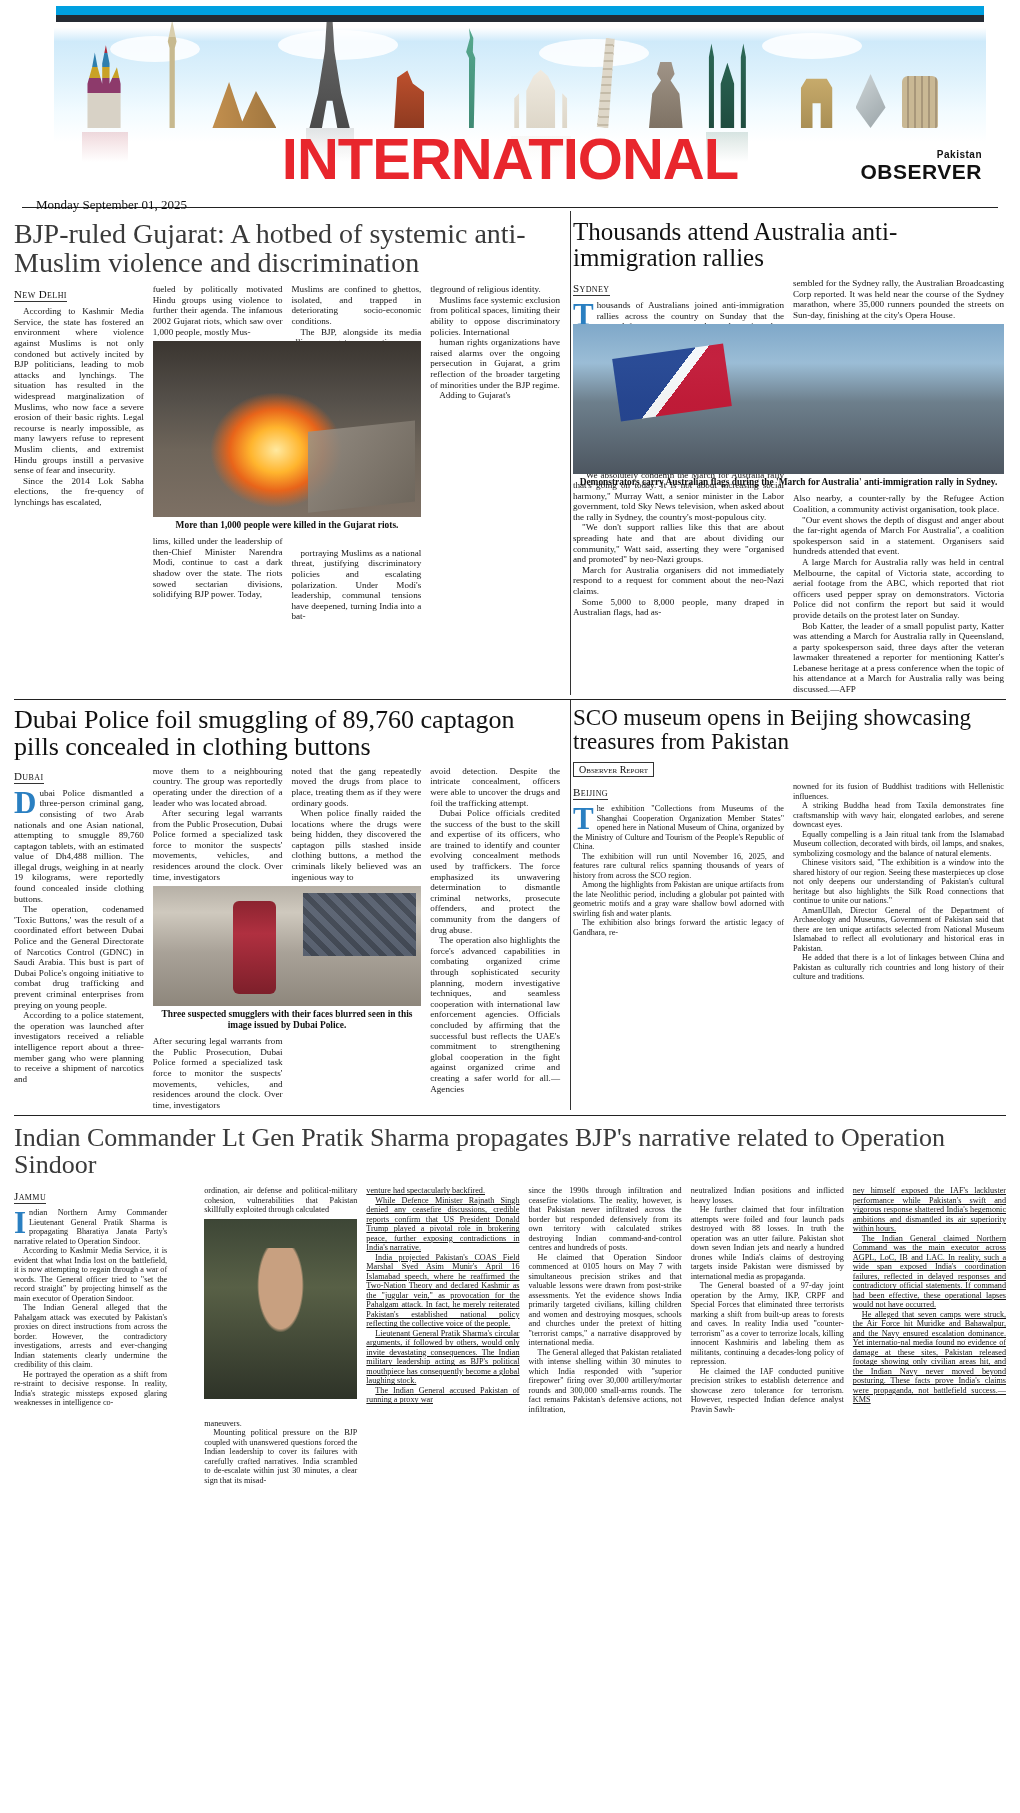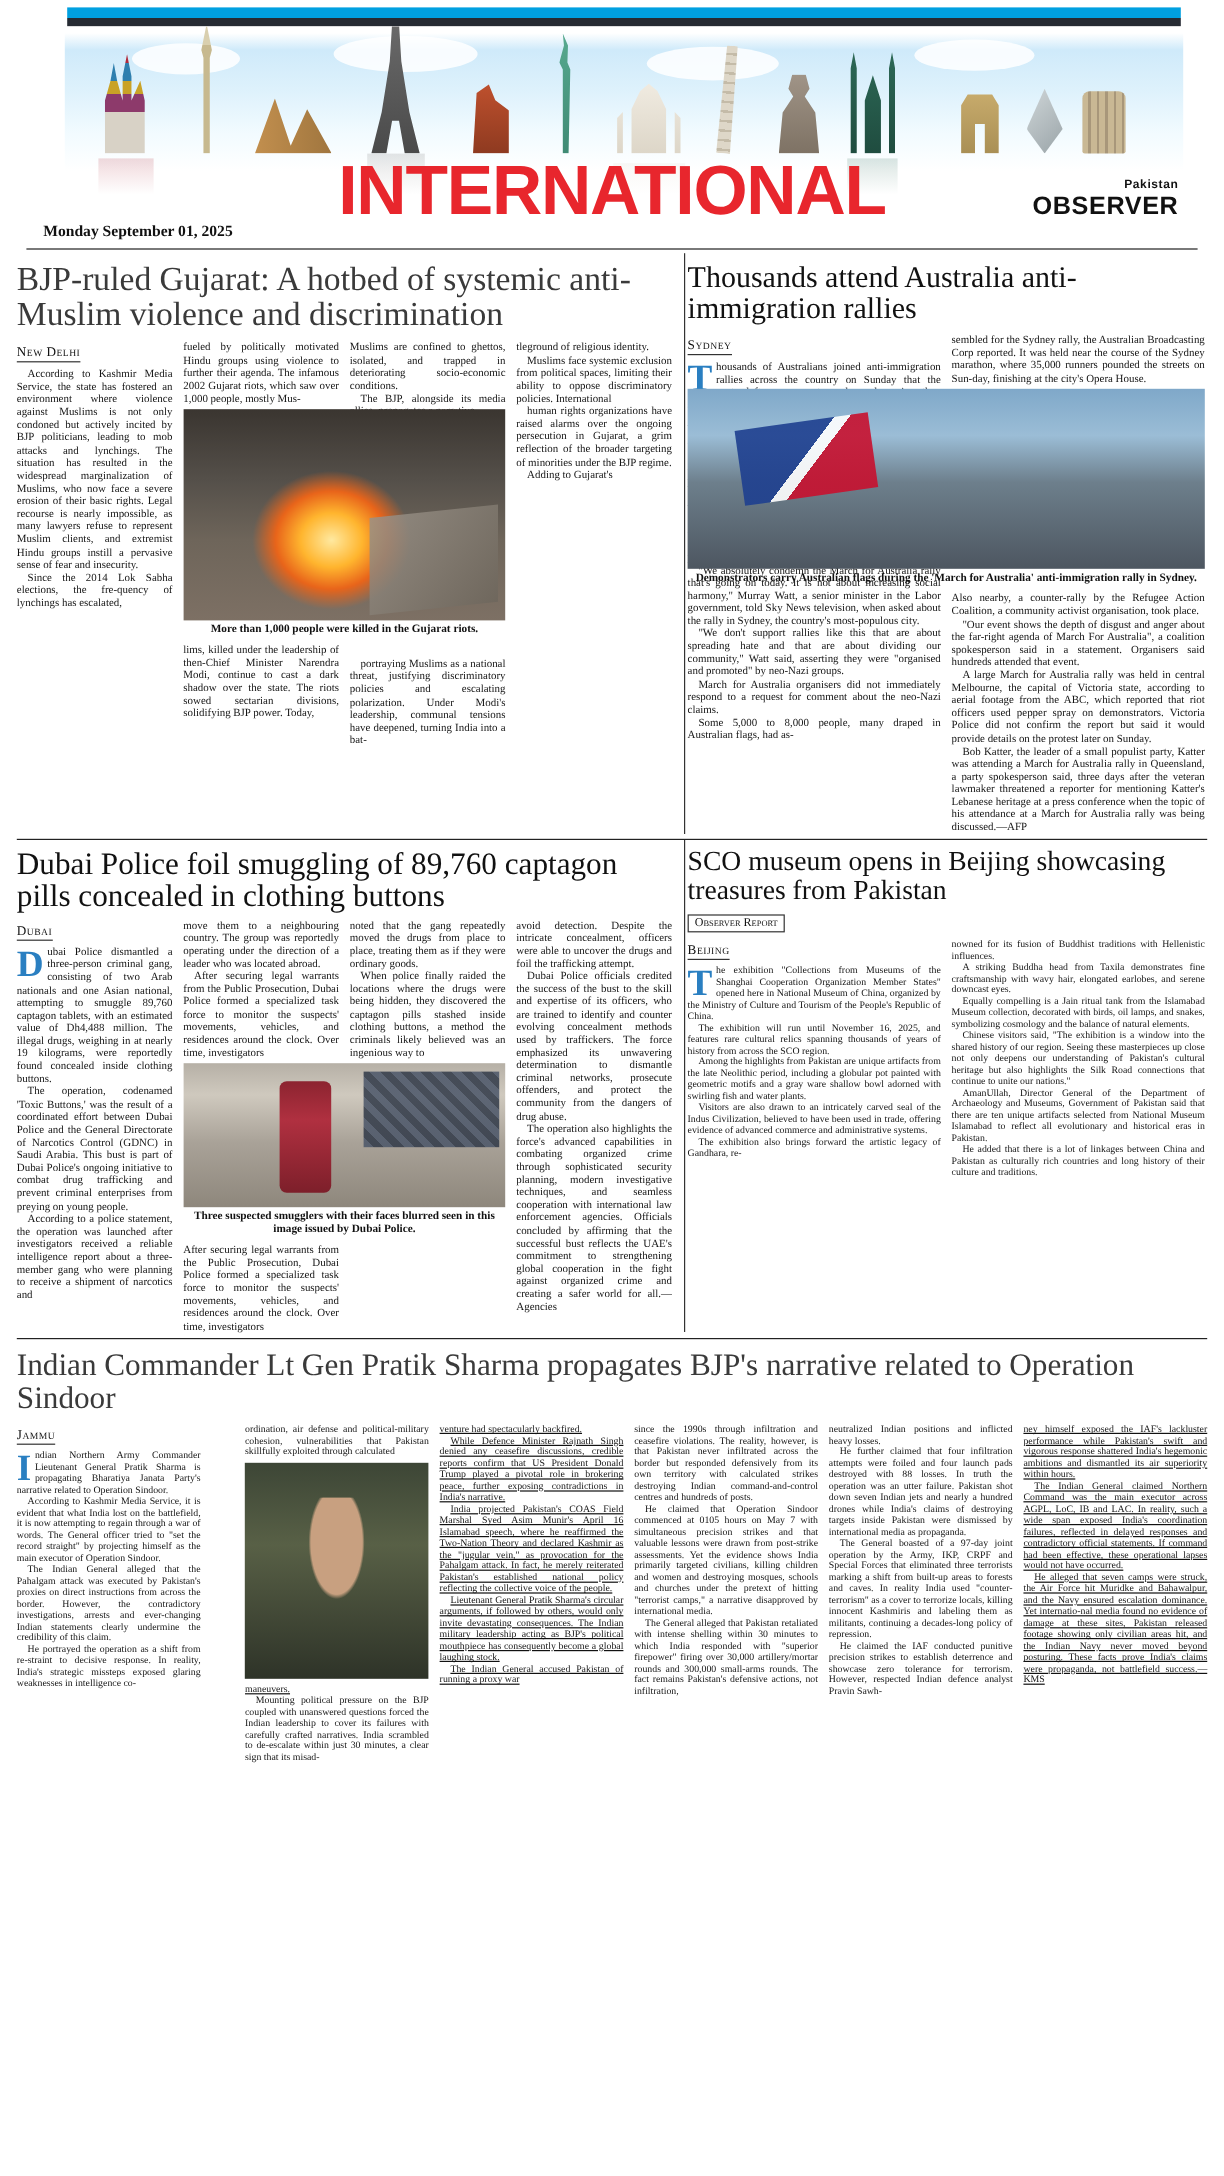--- a/index.html
+++ b/index.html
@@ -32,22 +32,22 @@
     font-family:"Liberation Sans", sans-serif;
     font-weight:bold; font-size:58px; letter-spacing:-1px;
     color:#e8262d; line-height:1;
   }
   .logo-block { position:absolute; right:24px; bottom:2px; text-align:right; line-height:1; }
   .logo-pak { font-family:"Liberation Sans", sans-serif; font-weight:bold; font-size:10px; letter-spacing:.5px; color:#111; }
   .logo-obs { font-family:"Liberation Sans", sans-serif; font-weight:bold; font-size:21px; letter-spacing:.5px; color:#111; margin-top:1px; }
 
   .dateline-row { position:relative; height:20px; margin:1px 0 0 0; }
   .issue-date {
-    position:absolute; left:22px; top:0;
-    font-family:"Liberation Serif", serif; font-weight:bold; font-size:13px; color:#111;text-align:right;
+    position:absolute; left:22px; top:12px;
+    font-family:"Liberation Serif", serif; font-weight:normal; font-size:13px; color:#111;text-align:right;
   }
   .rule-thick { border-top:1.6px solid #222; margin:2px 8px 0 8px; }
 
   
   .hl {
     font-family:Liberation Serif, serif;
     text-align:left; color:#3a3a3a; line-height:1.04;
     font-weight:normal;
   }
   .hl.black { color:#111; }
@@ -311,21 +311,20 @@
 
     <div class="top-right">
       <div class="hl hl-1 black" style="font-size:23px;margin:6px 0 6px 0;">SCO museum opens in Beijing showcasing treasures from Pakistan</div>
       <div class="kicker-box">Observer Report</div>
       <div class="cols-2">
         <div class="body-col small">
           <div class="place">Beijing</div>
           <p class="first dropcap">The exhibition "Collections from Museums of the Shanghai Cooperation Organization Member States" opened here in National Museum of China, organized by the Ministry of Culture and Tourism of the People's Republic of China.</p>
           <p>The exhibition will run until November 16, 2025, and features rare cultural relics spanning thousands of years of history from across the SCO region.</p>
           <p>Among the highlights from Pakistan are unique artifacts from the late Neolithic period, including a globular pot painted with geometric motifs and a gray ware shallow bowl adorned with swirling fish and water plants.</p>
-          <p>Visitors are also drawn to an intricately carved seal of the Indus Civilization, believed to have been used in trade, offering evidence of advanced commerce and administrative systems.</p>
           <p>The exhibition also brings forward the artistic legacy of Gandhara, re-</p>
         </div>
         <div class="body-col small">
           <p class="first">nowned for its fusion of Buddhist traditions with Hellenistic influences.</p>
           <p>A striking Buddha head from Taxila demonstrates fine craftsmanship with wavy hair, elongated earlobes, and serene downcast eyes.</p>
           <p>Equally compelling is a Jain ritual tank from the Islamabad Museum collection, decorated with birds, oil lamps, and snakes, symbolizing cosmology and the balance of natural elements.</p>
           <p>Chinese visitors said, "The exhibition is a window into the shared history of our region. Seeing these masterpieces up close not only deepens our understanding of Pakistan's cultural heritage but also highlights the Silk Road connections that continue to unite our nations."</p>
           <p>AmanUllah, Director General of the Department of Archaeology and Museums, Government of Pakistan said that there are ten unique artifacts selected from National Museum Islamabad to reflect all evolutionary and historical eras in Pakistan.</p>
           <p>He added that there is a lot of linkages between China and Pakistan as culturally rich countries and long history of their culture and traditions.</p>
         </div>
@@ -343,21 +342,21 @@
         <div class="place">Jammu</div>
         <p class="first dropcap">Indian Northern Army Commander Lieutenant General Pratik Sharma is propagating Bharatiya Janata Party's narrative related to Operation Sindoor.</p>
         <p>According to Kashmir Media Service, it is evident that what India lost on the battlefield, it is now attempting to regain through a war of words. The General officer tried to "set the record straight" by projecting himself as the main executor of Operation Sindoor.</p>
         <p>The Indian General alleged that the Pahalgam attack was executed by Pakistan's proxies on direct instructions from across the border. However, the contradictory investigations, arrests and ever-changing Indian statements clearly undermine the credibility of this claim.</p>
         <p>He portrayed the operation as a shift from re-straint to decisive response. In reality, India's strategic missteps exposed glaring weaknesses in intelligence co-</p>
       </div>
 
       <div style="flex:1;padding-left:28px;" class="body-col small">
         <p class="first">ordination, air defense and political-military cohesion, vulnerabilities that Pakistan skillfully exploited through calculated</p>
         <div class="photo photo-officer" style="height:180px;margin:4px 0 0 0;"></div>
-        <p class="first" style="margin-top:4px;text-decoration:underline;">maneuvers.</p>
+        <p class="first" style="margin-top:20px;">maneuvers.</p>
         <p>Mounting political pressure on the BJP coupled with unanswered questions forced the Indian leadership to cover its failures with carefully crafted narratives. India scrambled to de-escalate within just 30 minutes, a clear sign that its misad-</p>
       </div>
 
       <div style="flex:1;text-decoration:underline;" class="body-col small">
         <p class="first">venture had spectacularly backfired.</p>
         <p>While Defence Minister Rajnath Singh denied any ceasefire discussions, credible reports confirm that US President Donald Trump played a pivotal role in brokering peace, further exposing contradictions in India's narrative.</p>
         <p>India projected Pakistan's COAS Field Marshal Syed Asim Munir's April 16 Islamabad speech, where he reaffirmed the Two-Nation Theory and declared Kashmir as the "jugular vein," as provocation for the Pahalgam attack. In fact, he merely reiterated Pakistan's established national policy reflecting the collective voice of the people.</p>
         <p>Lieutenant General Pratik Sharma's circular arguments, if followed by others, would only invite devastating consequences. The Indian military leadership acting as BJP's political mouthpiece has consequently become a global laughing stock.</p>
         <p>The Indian General accused Pakistan of running a proxy war</p>
       </div>

